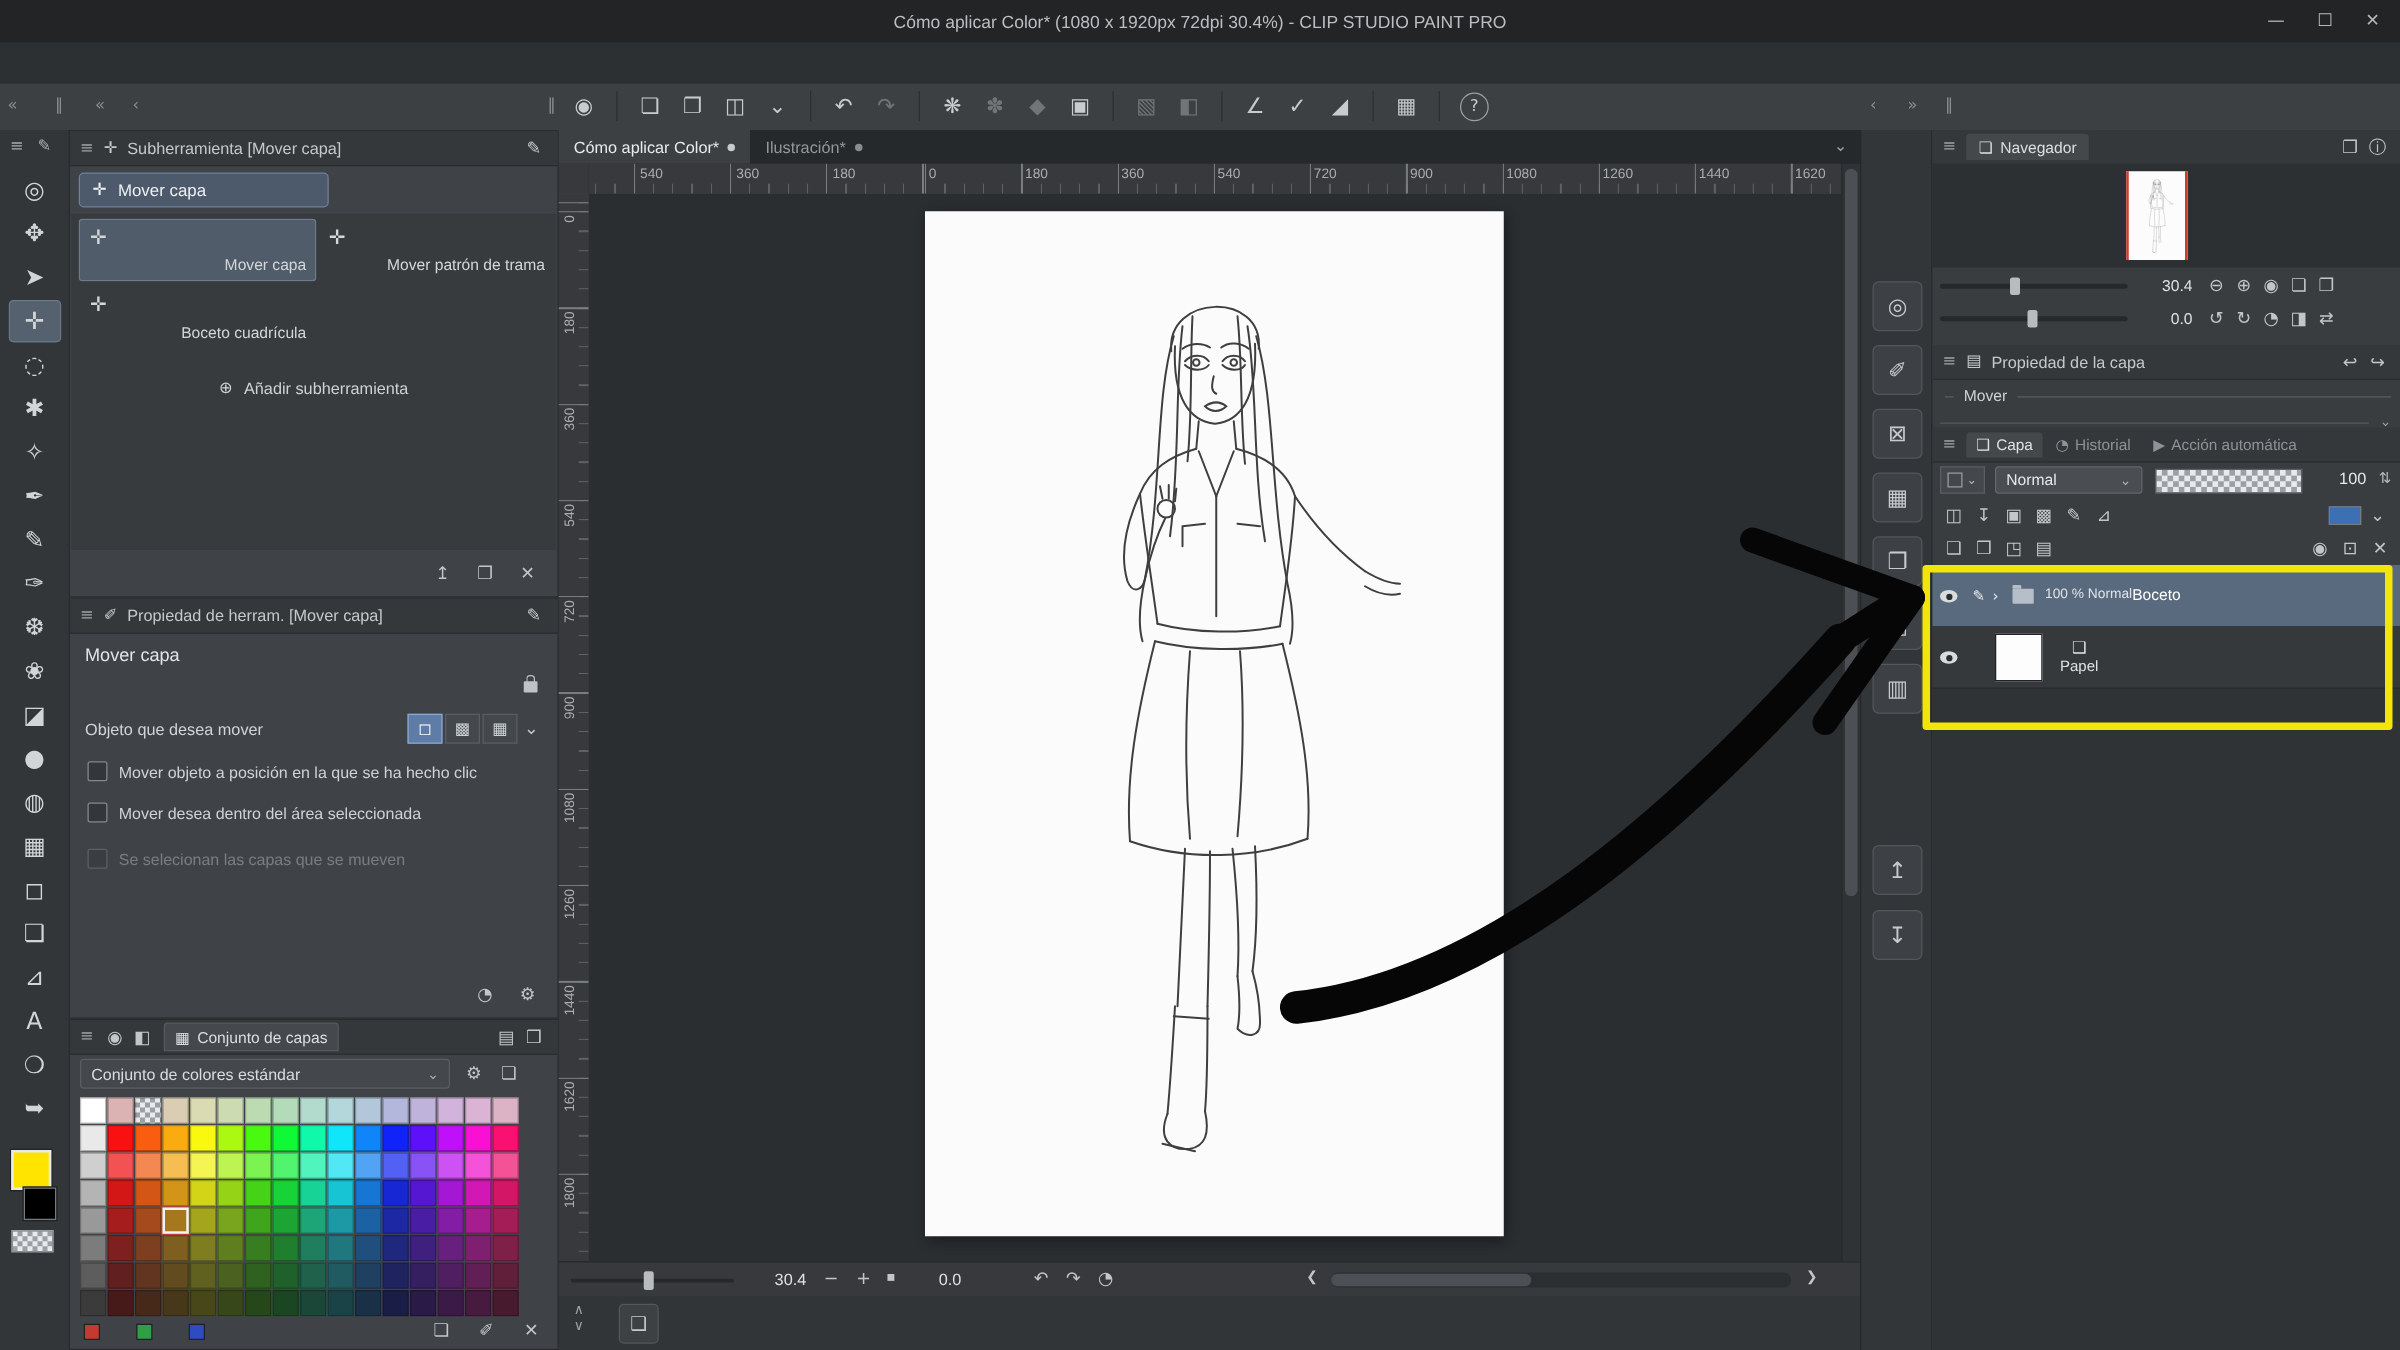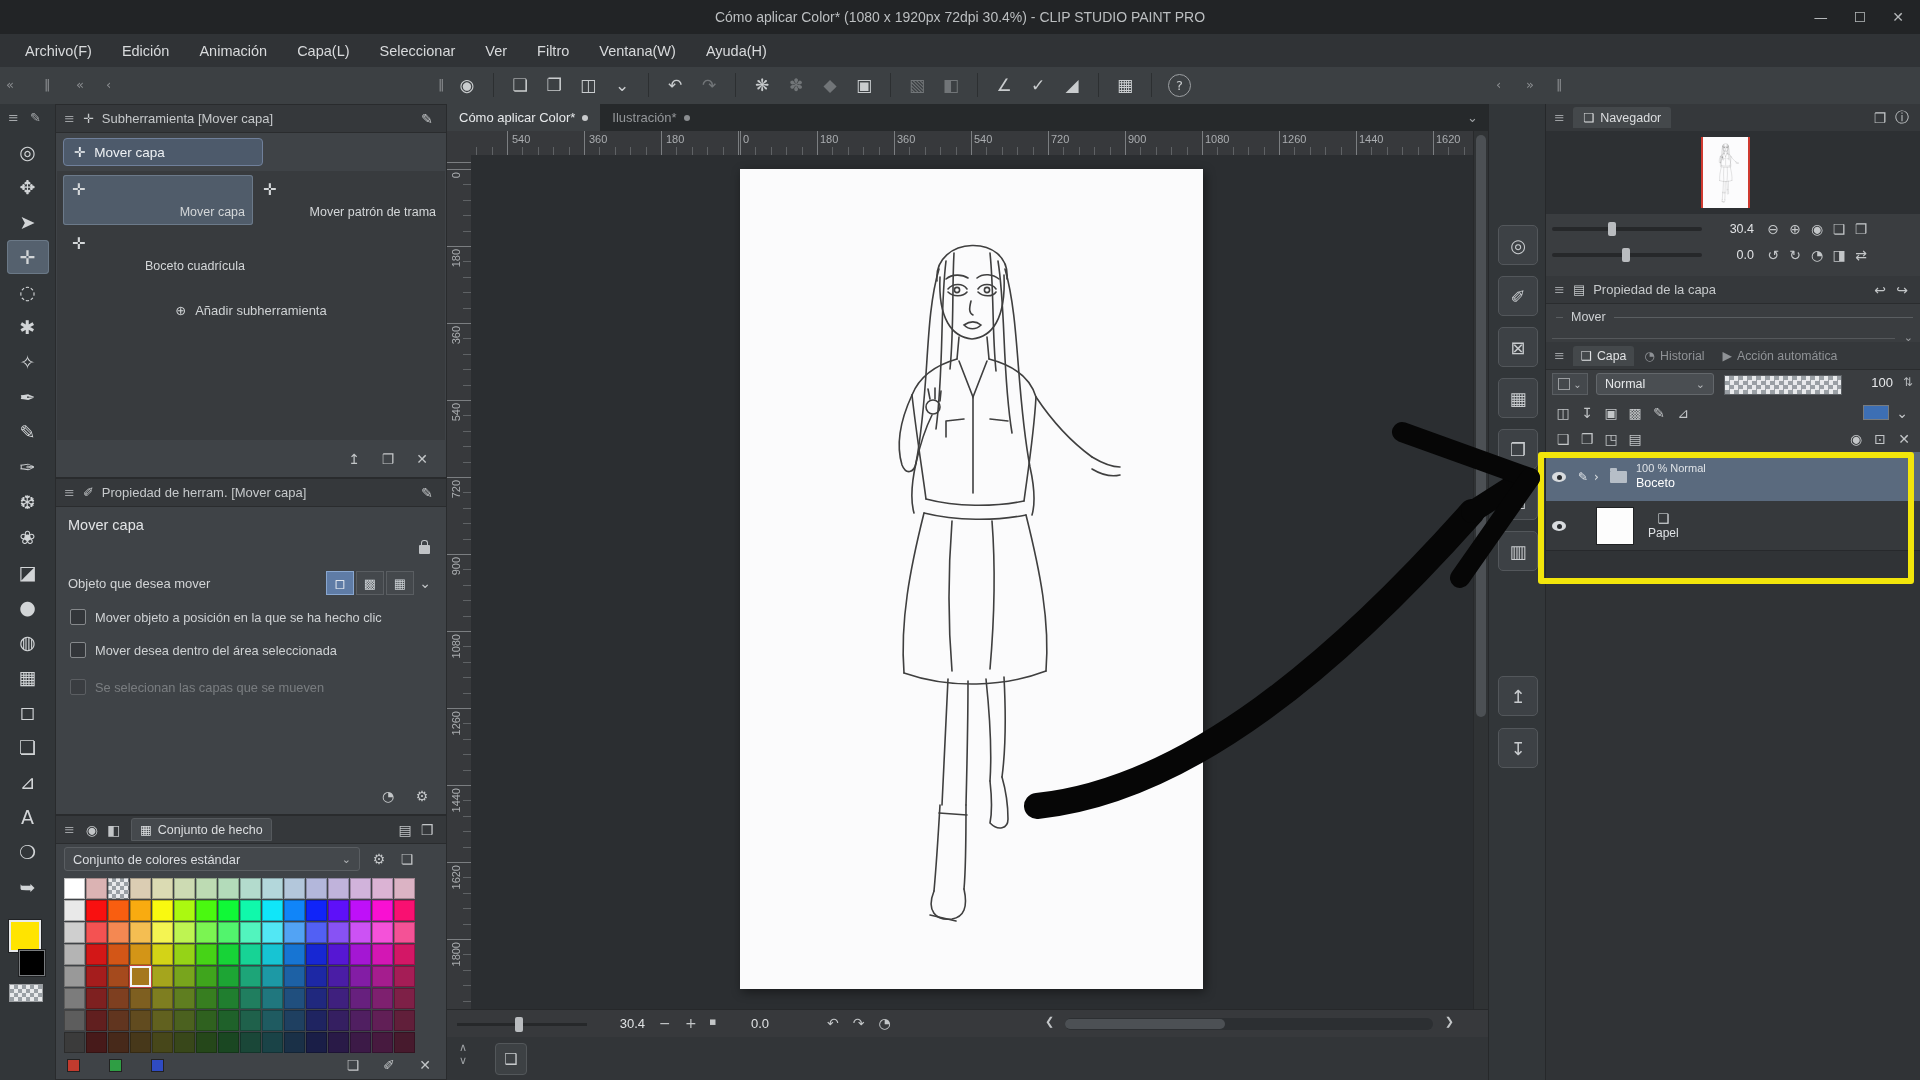--- a/index.html
+++ b/index.html
@@ -149,21 +149,21 @@
   .lrow.selected{background:#5a6a7e;}
   .lrow.plain{background:#36393c;}
   .eye-col{width:26px;display:flex;justify-content:center;}
   .eye{position:relative;width:16px;height:16px;}
   .eye::before{content:"";position:absolute;inset:3px 1px;background:#d9dcdf;border-radius:50%;}
   .eye::after{content:"";position:absolute;left:6px;top:6px;width:5px;height:5px;background:#2a2d30;border-radius:50%;}
   .edit-col{width:22px;display:flex;justify-content:center;font-size:12px;color:#e6e9ec;}
   .expand{font-size:12px;color:#dfe2e5;width:14px;}
   .folder-ic{width:17px;height:12px;background:#b6bec7;border-radius:1px;position:relative;margin:0 9px 0 2px;}
   .folder-ic::before{content:"";position:absolute;top:-3px;left:0;width:7px;height:3px;background:#b6bec7;border-radius:1px 1px 0 0;}
-  .l-texts{display:flex;flex-direction:column;line-height:1.25;}
+  .l-texts{display:flex;flex-direction:row;line-height:1.25;}
   .l-info{font-size:11px;color:#dfe3e7;}
   .l-name{font-size:12.5px;color:#fff;}
   .thumb-sq{width:36px;height:36px;background:#fdfdfd;border:1px solid #202224;margin-left:2px;}
   .paper-wrap{margin-left:14px;display:flex;flex-direction:column;align-items:center;font-size:12px;color:#dfe2e5;line-height:1.2;}
   
   .annotation-box{position:absolute;left:1538px;top:452px;width:364px;height:120px;border:6px solid #f2e50b;border-radius:3px;z-index:40;}
   .annotation-arrow{position:absolute;left:0;top:0;z-index:41;pointer-events:none;}
   .hidden-defs{position:absolute;width:0;height:0;overflow:hidden;}
 </style>
 </head>
@@ -230,31 +230,20 @@
 
   <div class="titlebar">
     <span>Cómo aplicar Color* (1080 x 1920px 72dpi 30.4%)  - CLIP STUDIO PAINT PRO</span>
     <div class="winbtns glyph">
         <span class="winbtn glyph">—</span>
         <span class="winbtn glyph">☐</span>
         <span class="winbtn glyph">✕</span>
       </div>
   </div>
 
-  <div class="menubar">
-      <span class="menu-item">Archivo(F)</span>
-      <span class="menu-item">Edición</span>
-      <span class="menu-item">Animación</span>
-      <span class="menu-item">Capa(L)</span>
-      <span class="menu-item">Seleccionar</span>
-      <span class="menu-item">Ver</span>
-      <span class="menu-item">Filtro</span>
-      <span class="menu-item">Ventana(W)</span>
-      <span class="menu-item">Ayuda(H)</span>
-    </div>
 
   <div class="toolbar">
     <span class="edge glyph" style="left:6px">«</span>
     <span class="edge glyph" style="left:44px">‖</span>
     <span class="edge glyph" style="left:76px">«</span>
     <span class="edge glyph" style="left:106px">‹</span>
     <span class="edge glyph" style="left:438px">‖</span>
     <div class="tb-icons">
         <span class="tbtn glyph">◉</span>
         <span class="tb-sep"></span>
@@ -397,21 +386,21 @@
 
   <div class="panel" id="colorset-panel">
     <div class="cs-head">
       <span class="burger glyph">≡</span>
       <span class="cs-minis-left" style="display:flex">
           <span class="mini glyph">◉</span>
           <span class="mini glyph">◧</span>
         </span>
       <span class="cs-tab">
         <span class="glyph">▦</span>
-        <span>Conjunto de hecho</span>
+        <span>Conjunto de capas</span>
       </span>
       <span class="spacer"></span>
       <span style="display:flex">
           <span class="mini glyph">▤</span>
           <span class="mini glyph">❒</span>
         </span>
     </div>
     <div class="cs-dd-row">
       <span class="dropdown">
         <span>Conjunto de colores estándar</span>

